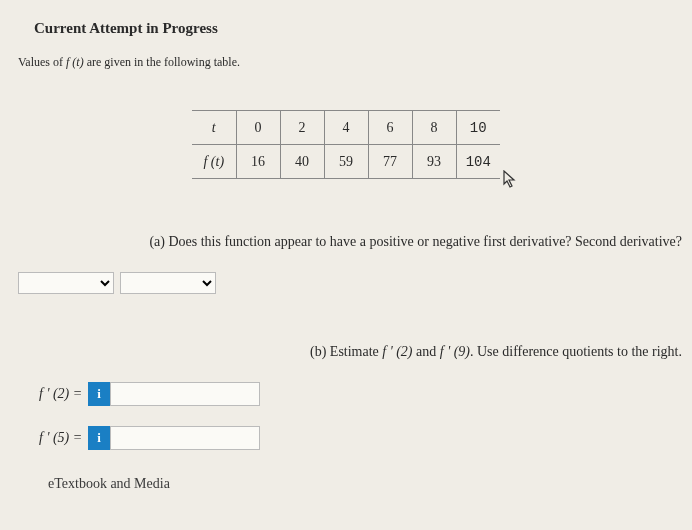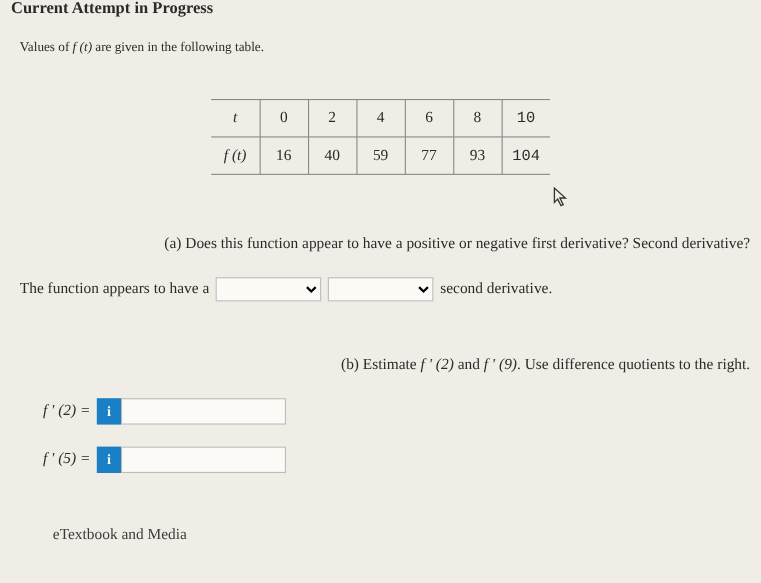--- a/index.html
+++ b/index.html
@@ -8,22 +8,23 @@
       background: #f0ede6;
       width: 692px;
       height: 530px;
       padding: 0 10px;
       color: #2a2a2a;
       position: relative;
     }
     .header {
       font-weight: bold;
       font-size: 15px;
-      padding-top: 0;
+      padding-top: 20px;
       padding-bottom: 18px;
+      margin-left: 24px;
     }
     .subheader {
       font-size: 12px;
       padding-left: 8px;
       padding-bottom: 40px;
     }
     .table-wrap {
       display: flex;
       justify-content: center;
       padding-bottom: 55px;
@@ -97,21 +98,20 @@
       border: 1px solid #bbb;
       background: #fbfaf6;
       padding: 0 4px;
       font-size: 13px;
     }
     .etext {
       font-size: 14px;
       padding-left: 38px;
       padding-top: 6px;
       color: #3a3a3a;
-      margin-top: 23px;
     }
     .cursor {
       position: absolute;
       left: 502px;
       top: 170px;
       font-size: 14px;
       pointer-events: none;
     }
     .ital { font-style: italic; }
   </style>
@@ -151,24 +151,22 @@
 
 <div class="cursor">
   <svg width="16" height="18" viewBox="0 0 16 18">
       <path d="M2 1 L2 14 L5 11 L8 17 L10 16 L7 10 L12 10 Z" fill="none" stroke="#333" stroke-width="1.2"></path>
     </svg>
 </div>
 
 <div class="section">(a) Does this function appear to have a positive or negative first derivative? Second derivative?</div>
 
 <div class="inline-row">
-  <span>The function appears to have a</span>
   <select class="blank"></select>
   <select class="blank"></select>
-  <span>second derivative.</span>
 </div>
 
 <div class="section">
   <span>(b) Estimate </span><span class="ital">f ' (2)</span><span> and </span><span class="ital">f ' (9)</span><span>. Use difference quotients to the right.</span>
 </div>
 
 <div class="est-row">
   <span>f ' (2) = </span>
   <div class="input-wrap">
     <div class="i-badge">i</div>

